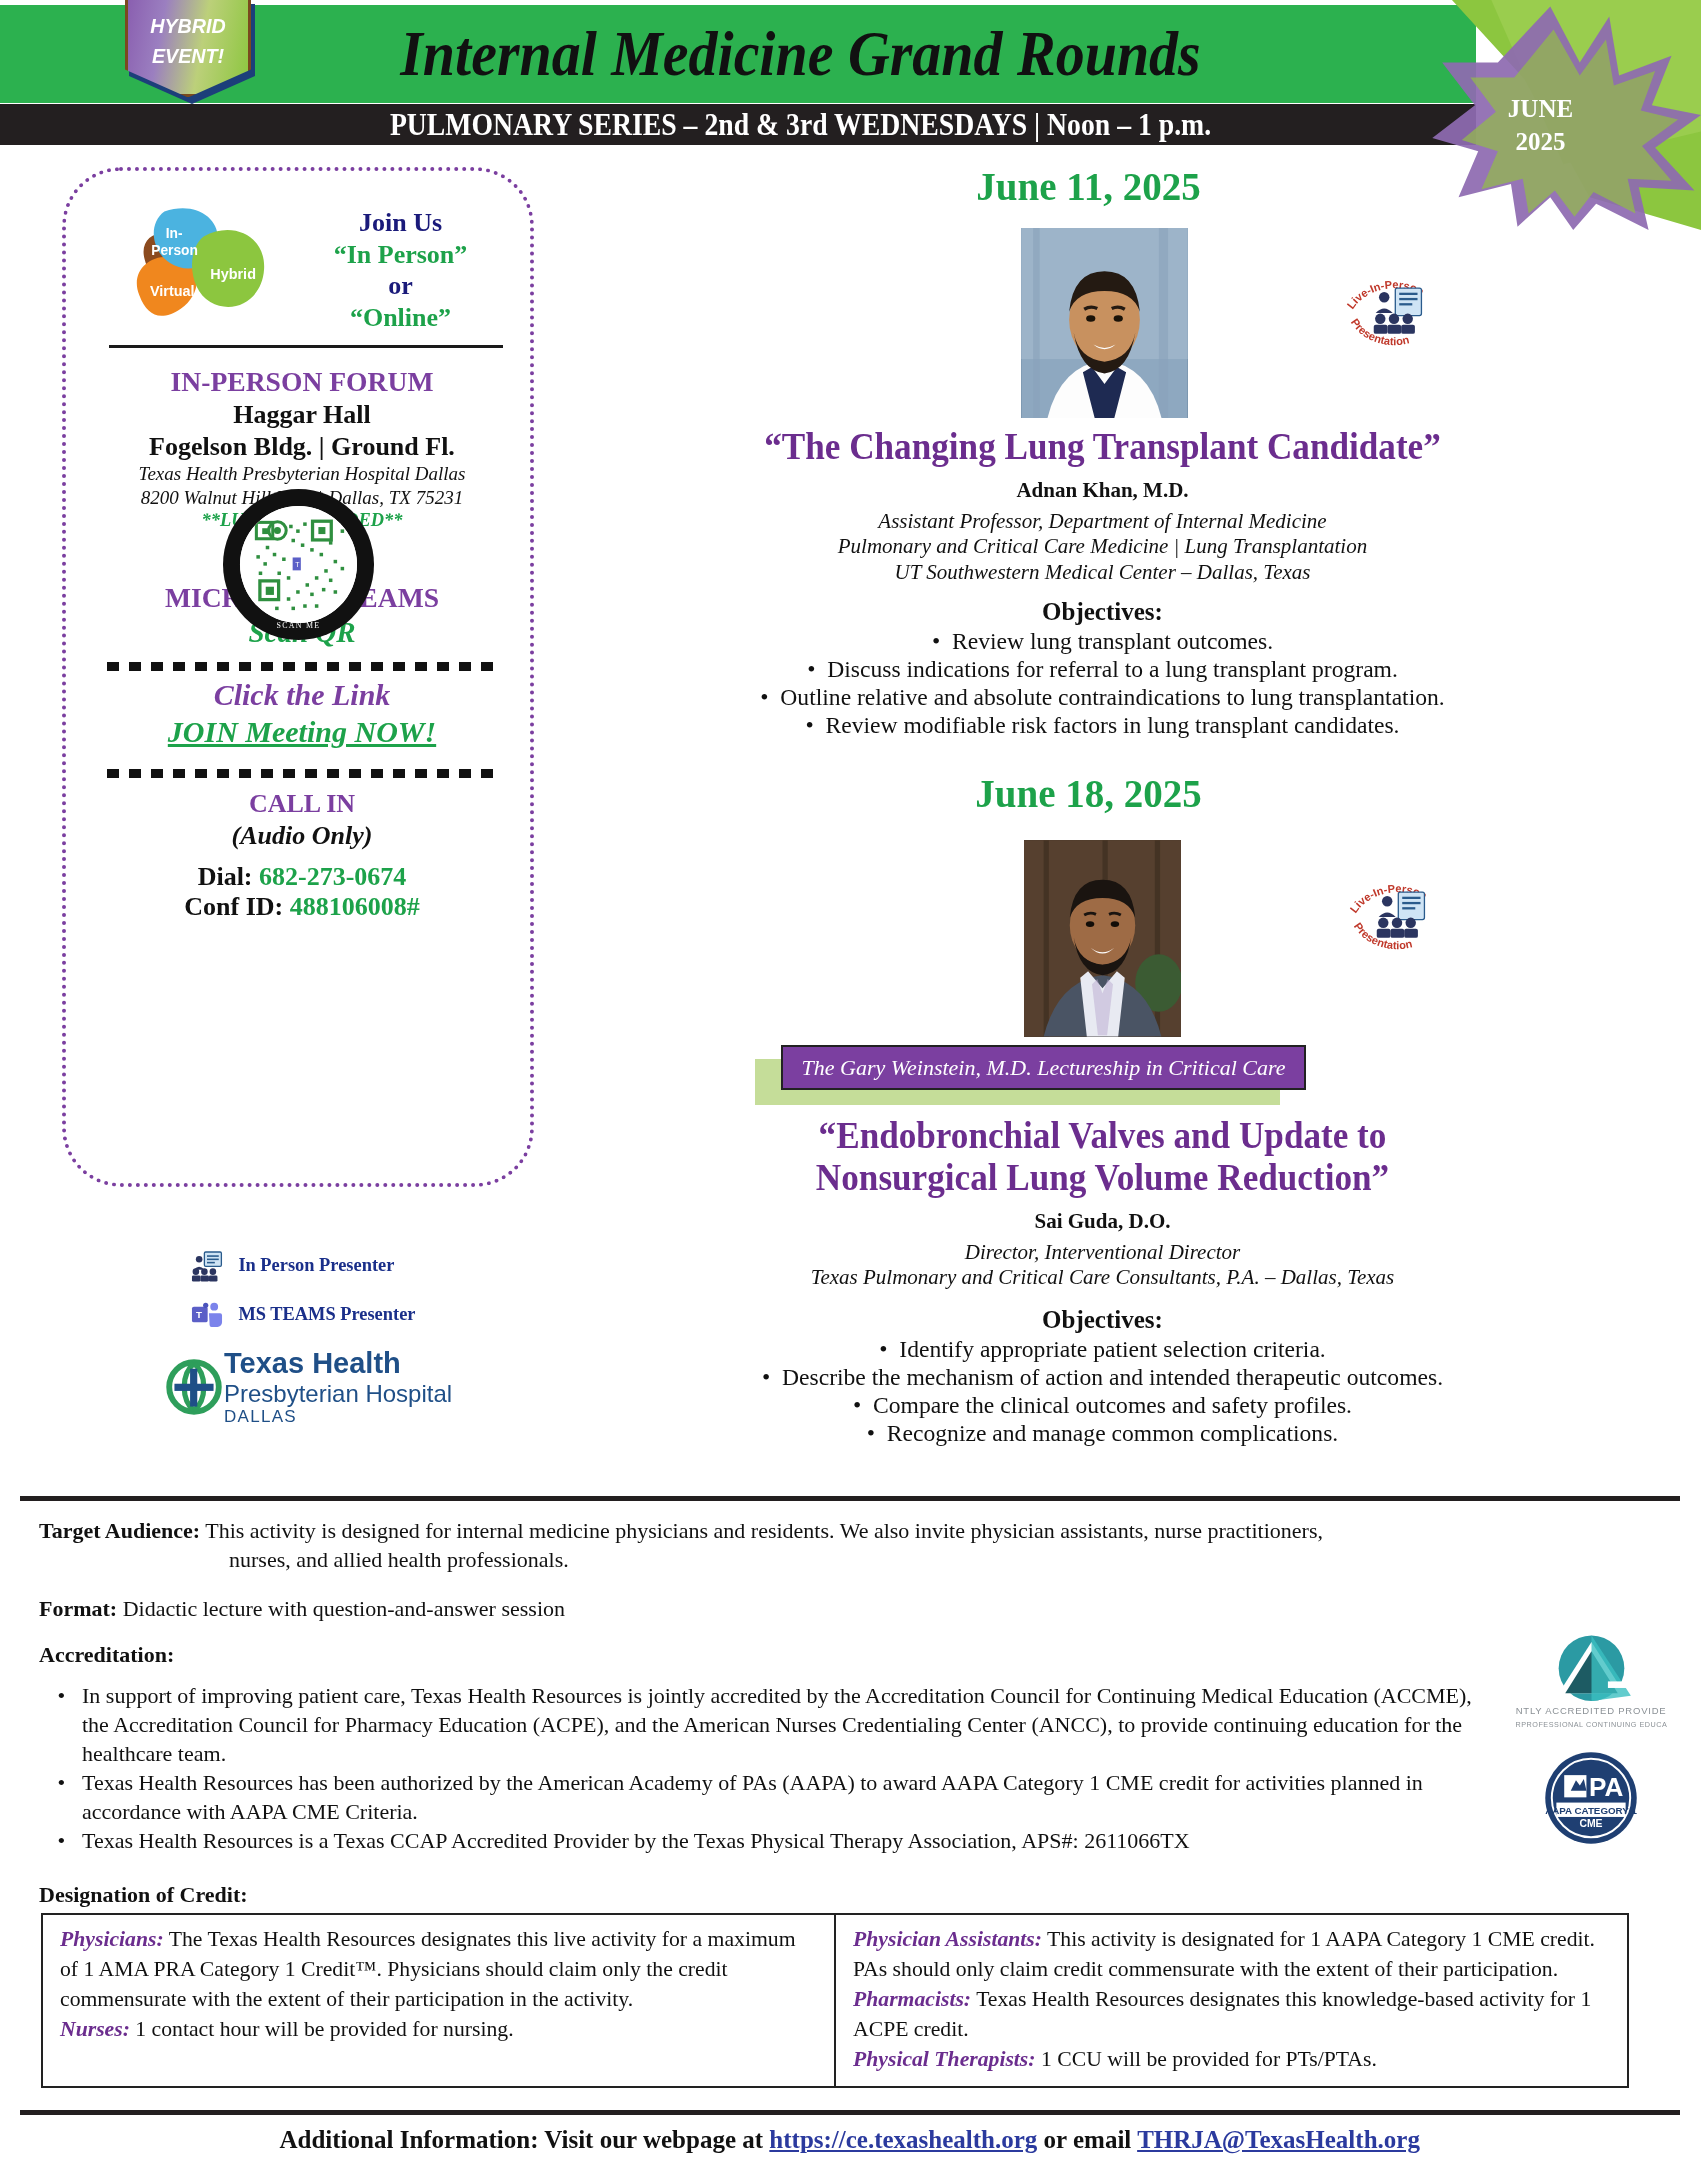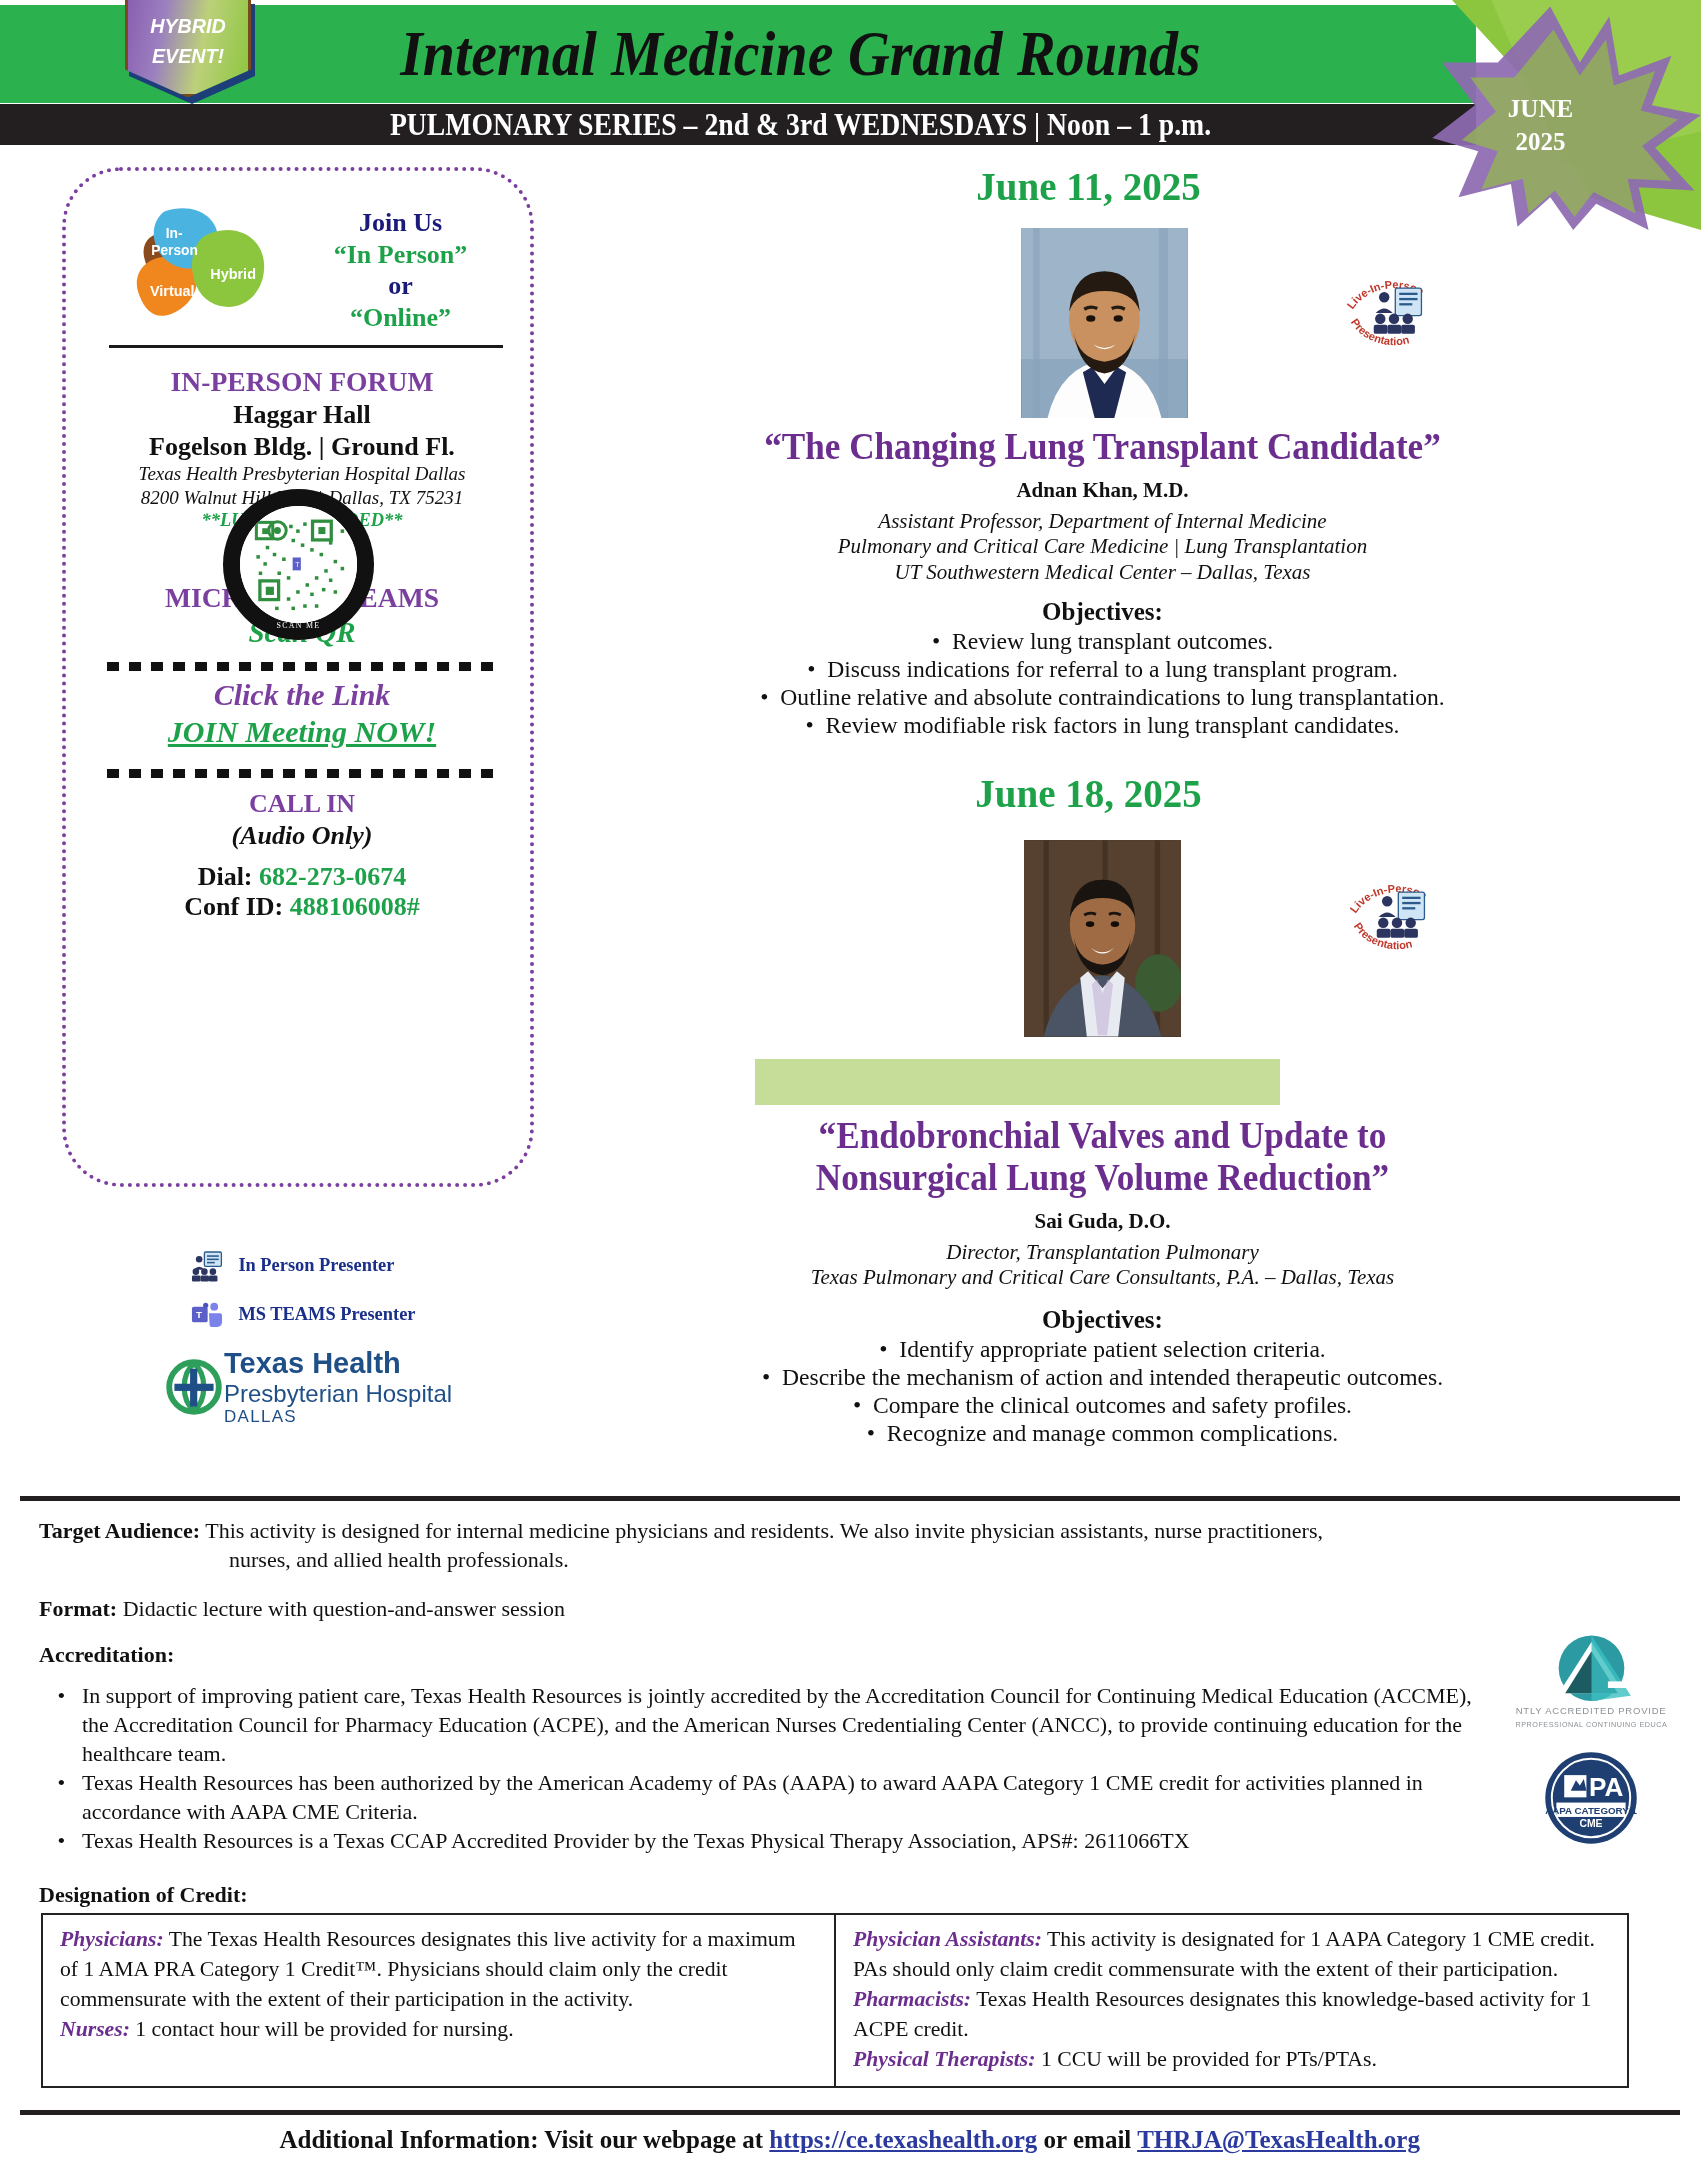--- a/index.html
+++ b/index.html
@@ -447,27 +447,28 @@
   <circle cx="69" cy="87" r="8" fill="#2b3560"></circle>
     <circle cx="90" cy="87" r="8" fill="#2b3560"></circle>
     <circle cx="111" cy="87" r="8" fill="#2b3560"></circle>
   <rect x="59" y="96" width="21" height="14" rx="3" fill="#2b3560"></rect>
   <rect x="80" y="96" width="21" height="14" rx="3" fill="#2b3560"></rect>
   <rect x="101" y="96" width="21" height="14" rx="3" fill="#2b3560"></rect>
 </svg>
 
 <div class="lectureship-wrap" style="left:755px; top:1045px; width:577px; height:66px;">
   <div class="lect-green"></div>
+  <div class="lect-purple">The Gary Weinstein, M.D. Lectureship in Critical Care</div>
 </div>
 
 <div style="position:absolute; left:617px; top:1115px; width:971px;">
   <div class="talk-title">“Endobronchial Valves and Update to</div>
   <div class="talk-title">Nonsurgical Lung Volume Reduction”</div>
   <div class="speaker" style="margin-top:2.6px;">Sai Guda, D.O.</div>
-  <div class="affil">Director, Transplantation Pulmonary</div>
+  <div class="affil">Director, Interventional Director</div>
   <div class="affil">Texas Pulmonary and Critical Care Consultants, P.A. – Dallas, Texas</div>
   <div class="obj-head" style="margin-top:14.4px;">Objectives:</div>
   <div class="obj-item">Identify appropriate patient selection criteria.</div>
   <div class="obj-item">Describe the mechanism of action and intended therapeutic outcomes.</div>
   <div class="obj-item">Compare the clinical outcomes and safety profiles.</div>
   <div class="obj-item">Recognize and manage common complications.</div>
 </div>
 
 <div class="bottom-rule" style="top:1496px;"></div>
 

